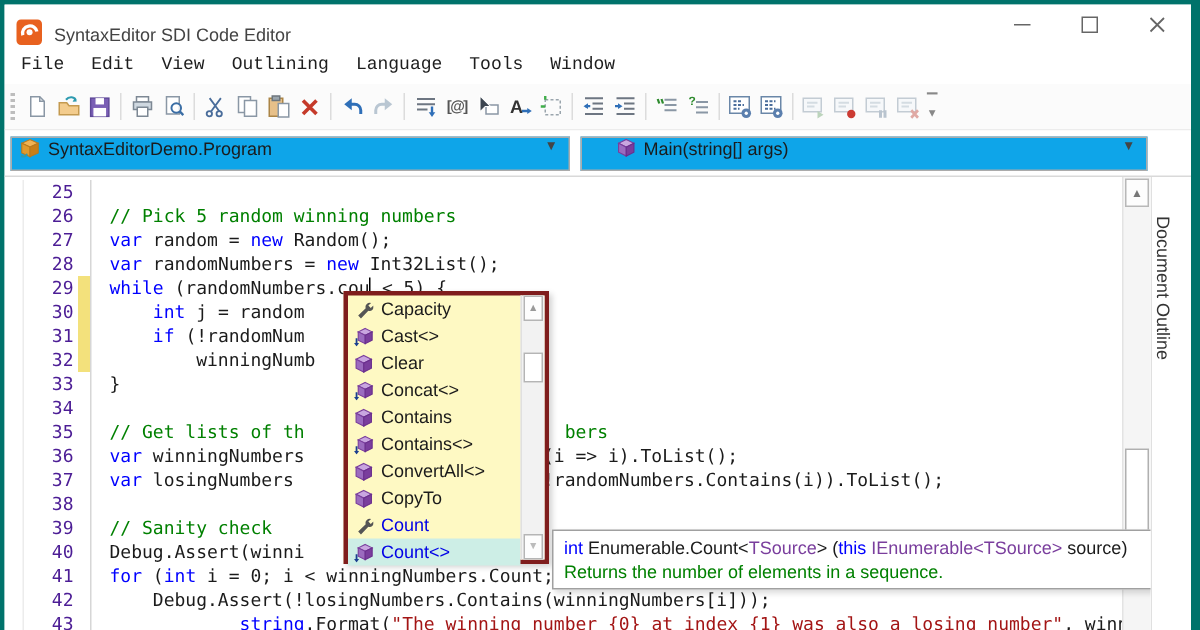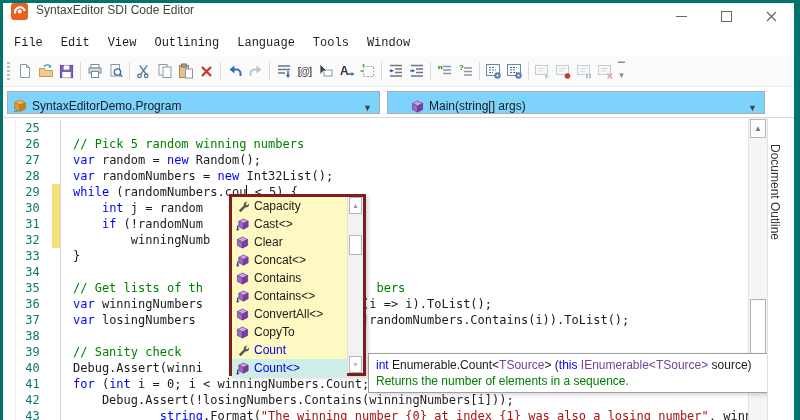--- a/index.html
+++ b/index.html
@@ -1,56 +1,56 @@
 <!DOCTYPE html>
 <html><head>
 <meta charset="utf-8">
 <style>
   html,body{margin:0;padding:0;background:#e8e8e8;font-family:"Liberation Sans",sans-serif;}
   .win{position:relative;width:800px;height:420px;background:#fff;box-sizing:border-box;
        border-top:3px solid #00736b;border-left:3px solid #00736b;border-right:6px solid #00736b;overflow:hidden;}
   
-  .titlebar{height:27px;display:flex;align-items:flex-start;background:#fff;}
+  .titlebar{height:27px;display:flex;align-items:flex-end;background:#fff;}
   .appicon{width:17px;height:17px;margin-left:8px;border-radius:3px;background:#e8611f;position:relative;flex:0 0 auto;}
   .appicon svg{position:absolute;left:0;top:0;}
   .apptitle{margin-left:8px;font-size:12px;color:#444;}
   .wbtns{margin-left:auto;display:flex;height:27px;}
   .wbtn{width:45px;height:27px;display:flex;align-items:center;justify-content:center;}
   .glyph-min{width:11px;height:1px;background:#666;}
   .glyph-max{width:9px;height:9px;border:1px solid #666;}
   
   .menubar{height:26px;display:flex;align-items:center;background:#fff;padding-left:2px;}
   .menu-item{font-size:12px;color:#1e1e1e;padding:4px 9px;font-family:Liberation Mono, monospace;}
   
   .toolbar{height:30px;display:flex;align-items:center;background:#fbfbfb;border-bottom:1px solid #ececec;padding-left:2px;}
   .grip{width:3px;height:18px;margin:0 4px 0 2px;background-image:repeating-linear-gradient(to bottom,#bdbdbd 0 2px,transparent 2px 4px);}
   .tb{width:21px;height:22px;display:flex;align-items:center;justify-content:center;flex:0 0 auto;}
   .tsep{width:1px;height:18px;background:#dcdcdc;margin:0 3px;}
   .tb svg{display:block;}
   .txticon{font-size:10px;color:#555;font-weight:bold;letter-spacing:-1px;}
   .overflow{font-size:9px;color:#888;margin-left:2px;line-height:8px;text-align:center;}
   
   .navrow{height:30px;display:flex;align-items:center;background:#fff;border-bottom:1px solid #d9d9d9;padding:0 2px;}
-  .combo{height:23px;border:1px solid #ababab;background:#7dd3fc;display:flex;align-items:flex-end;box-sizing:border-box;}
+  .combo{height:23px;border:1px solid #ababab;background:#0ea5e9;display:flex;align-items:flex-start;box-sizing:border-box;}
   .combo.type{width:373px;margin-left:2px;}
   .combo.member{width:378px;margin-left:7px;padding-left:18px;}
   .combo .cicon{margin:0 5px 0 5px;display:flex;}
   .combo .cval{font-size:12px;color:#1b1b1b;flex:1;}
   .combo .carrow{font-size:9px;color:#444;margin-right:7px;}
   
   .main{display:flex;height:304px;}
   .editor{position:relative;flex:1;background:#fff;overflow:hidden;}
   .outline-strip{width:26px;background:#fff;border-left:1px solid #e0e0e0;}
   .outline-tab{writing-mode:vertical-rl;font-size:12px;color:#333;padding-top:26px;padding-right:6px;white-space:nowrap;}
   
   .rows{position:absolute;left:0;top:0;right:19px;bottom:0;padding-top:2px;
         font-family:"DejaVu Sans Mono",monospace;font-size:12px;line-height:16px;overflow:hidden;}
   .cl{display:flex;height:16px;white-space:pre;}
   .g1{width:12px;border-right:1px solid #ececec;flex:0 0 auto;}
-  .ln{width:33px;text-align:center;color:#0f766e;flex:0 0 auto;}
+  .ln{width:33px;text-align:right;color:#4c1d95;flex:0 0 auto;}
   .mk{width:8px;margin-left:3px;flex:0 0 auto;}
   .mk.y{background:#f3e17c;}
   .ct{border-left:1px solid #d6d6d6;padding-left:12px;flex:1;color:#1b1b1b;overflow:hidden;}
   .t-kw{color:#0000ff;}
   .t-com{color:#008000;}
   .t-str{color:#a31515;}
   .t-pl{color:#1b1b1b;}
   .caret{display:inline-block;width:1px;height:13px;background:#000;vertical-align:-2px;}
   
   .vscroll{position:absolute;right:0;top:0;bottom:0;width:19px;background:#f5f5f5;border-left:1px solid #e3e3e3;box-sizing:border-box;}

